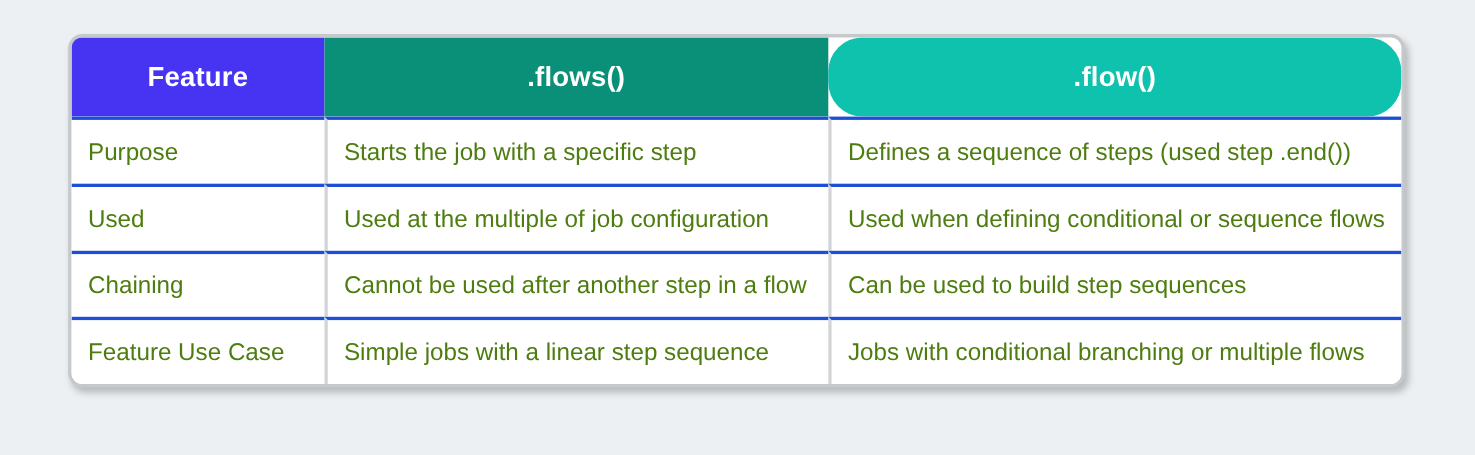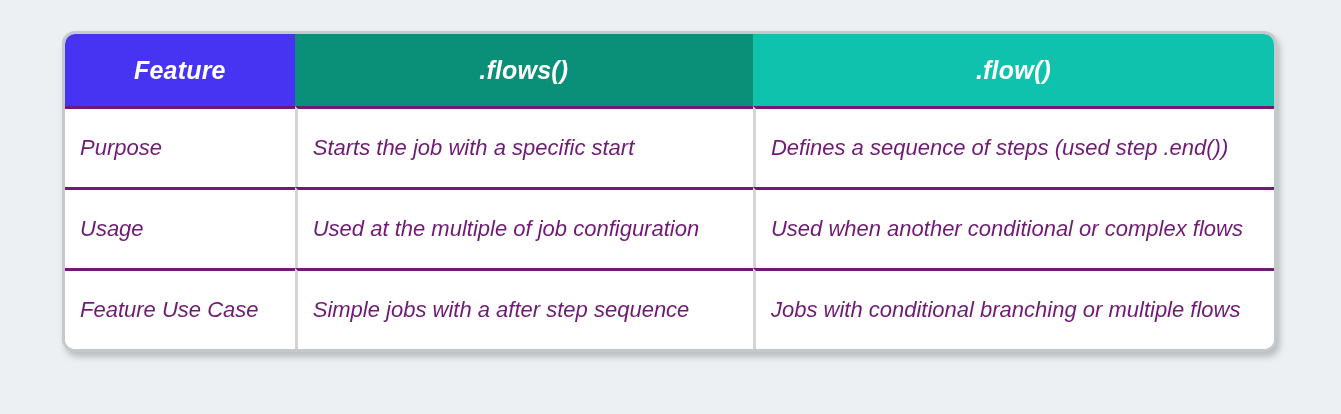--- a/index.html
+++ b/index.html
@@ -26,47 +26,46 @@
     border-radius: 13px;
     box-shadow: 3px 5px 6px rgba(90, 95, 100, 0.35);
     overflow: hidden;
   }
   table.cmp {
     width: 100%;
     height: 100%;
     border-collapse: separate;
     border-spacing: 0;
     table-layout: fixed;
-    font-style: italic;
   }
   col.c-feature { width: 19%; }
   col.c-start   { width: 37.9%; }
   col.c-flow    { width: 43.1%; }
   thead th {
     height: 72px;
     font-size: 25px;
     font-weight: bold;
     color: #ffffff;
     text-align: center;
     vertical-align: middle;
     letter-spacing: 0.2px;
   }
   th.th-feature { background: #4733f2; }
   th.th-start   { background: #0a9078; }
-  th.th-flow    { background: #0fc2ad; }
+  th.th-flow    { background: #0fc2ad; border-radius: 31px; }
   tbody td {
     height: 58px;
     background: #ffffff;
-    color: #701a75;
+    color: #4d7c0f;
     font-size: 22px;
     text-align: left;
     vertical-align: middle;
     padding-left: 15px;
     padding-right: 6px;
-    border-top: 3px solid #701a75;
+    border-top: 3px solid #1d4ed8;
     white-space: nowrap;
     overflow: hidden;
   }
   tbody td.v-div {
     border-left: 3px solid #d2d5d7;
   }
 </style>
 </head>
 <body>
 
@@ -81,29 +80,34 @@
       <thead>
         <tr>
           <th class="th-feature" style="background: rgb(71, 51, 242);">Feature</th>
           <th class="th-start" style="background: rgb(10, 144, 120);">.flows()</th>
           <th class="th-flow" style="background: rgb(15, 194, 173);">.flow()</th>
         </tr>
       </thead>
       <tbody>
         <tr>
           <td>Purpose</td>
-          <td class="v-div">Starts the job with a specific start</td>
+          <td class="v-div">Starts the job with a specific step</td>
           <td class="v-div">Defines a sequence of steps (used step .end())</td>
         </tr>
         <tr>
-          <td>Usage</td>
+          <td>Used</td>
           <td class="v-div">Used at the multiple of job configuration</td>
-          <td class="v-div">Used when another conditional or complex flows</td>
+          <td class="v-div">Used when defining conditional or sequence flows</td>
+        </tr>
+        <tr>
+          <td>Chaining</td>
+          <td class="v-div">Cannot be used after another step in a flow</td>
+          <td class="v-div">Can be used to build step sequences</td>
         </tr>
         <tr>
           <td>Feature Use Case</td>
-          <td class="v-div">Simple jobs with a after step sequence</td>
+          <td class="v-div">Simple jobs with a linear step sequence</td>
           <td class="v-div">Jobs with conditional branching or multiple flows</td>
         </tr>
       </tbody>
     </table>
   </div>
 </div>
 
 </body></html>

